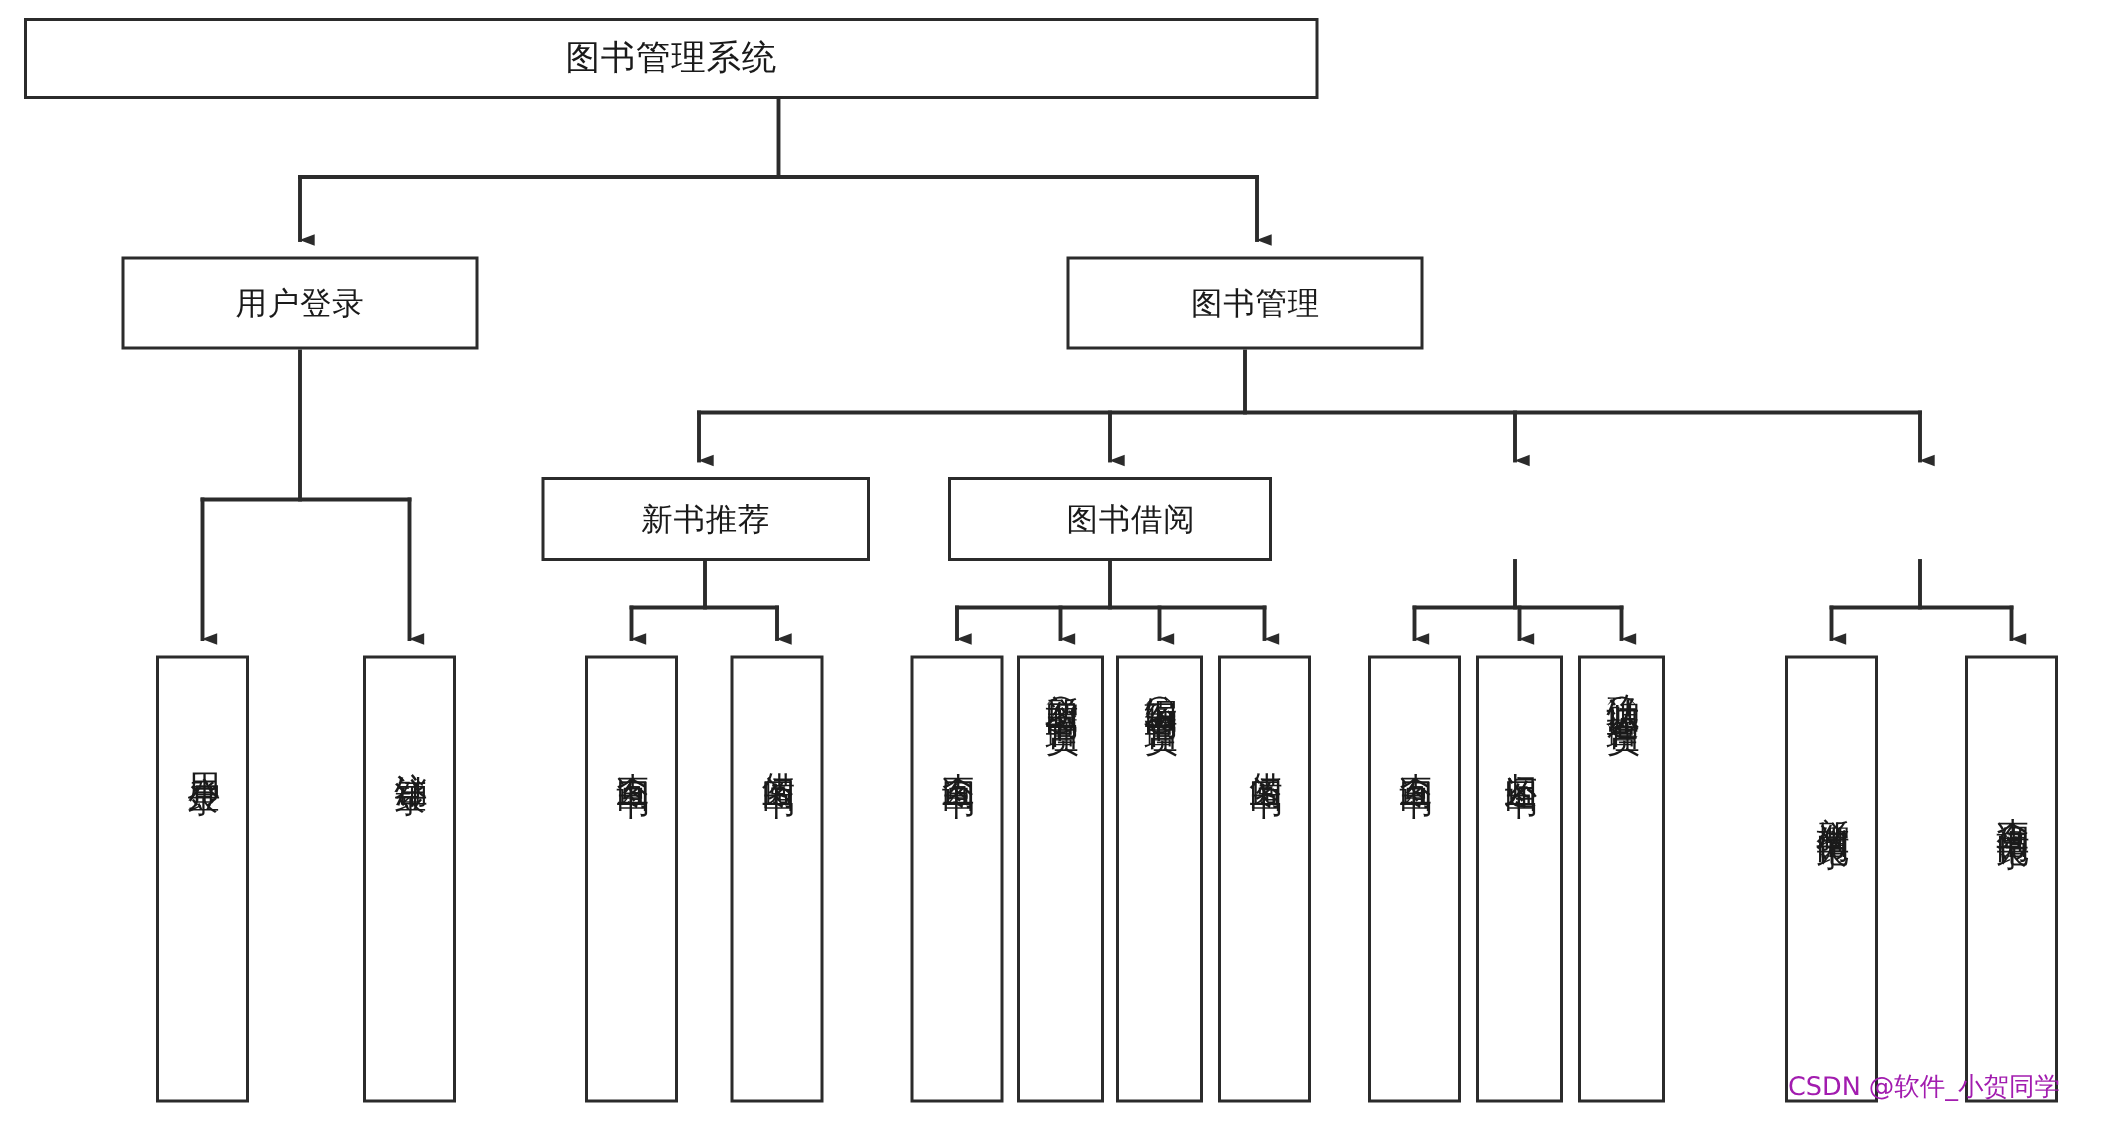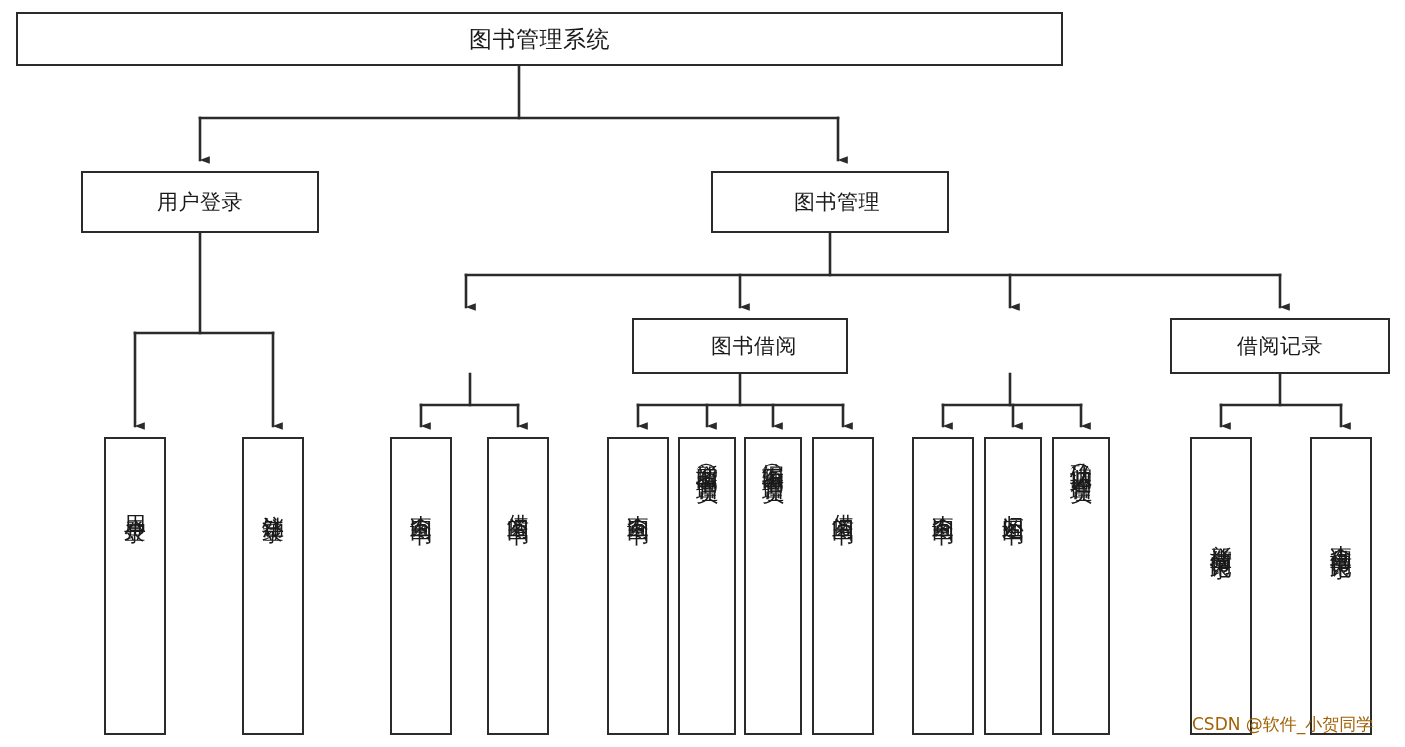--- a/index.html
+++ b/index.html
@@ -64,21 +64,21 @@
     margin-top: 82px;
   }
   .node.root .node-label {
     font-size: 23px;
   }
   #watermark {
     position: absolute;
     left: 1192px;
     top: 713px;
     font-size: 17px;
-    color: #a16207;
+    color: #a21caf;
     white-space: nowrap;
     font-family: "DejaVu Sans", "Liberation Sans", sans-serif;
     pointer-events: none;
   }
 </style>
 </head>
 <body>
 
 <div id="diagram-root">
 
@@ -125,36 +125,36 @@
       <path d="M1013,405 L1013,426" marker-end="url(#arrowhead)"></path>
       <path d="M1081,405 L1081,426" marker-end="url(#arrowhead)"></path>
 
       <path d="M1280,374 L1280,405"></path>
       <path d="M1221,405 L1341,405"></path>
       <path d="M1221,405 L1221,426" marker-end="url(#arrowhead)"></path>
       <path d="M1341,405 L1341,426" marker-end="url(#arrowhead)"></path>
     </g>
   </svg>
 
-  <div class="node horizontal root" style="left:16px; top:12px; width:1047px; height:54px;">
+  <div class="node horizontal root" style="left:16px; top:12px; width:863px; height:54px;">
     <span class="node-label">图书管理系统</span>
   </div>
 
   <div class="node horizontal" style="left:81px; top:171px; width:238px; height:62px;">
     <span class="node-label">用户登录</span>
   </div>
   <div class="node horizontal" style="left:711px; top:171px; width:238px; height:62px;padding-left:14px;">
     <span class="node-label">图书管理</span>
   </div>
 
+  <div class="node horizontal" style="left:361px; top:318px; width:219px; height:56px;">
+    <span class="node-label">新书推荐</span>
+  </div>
   <div class="node horizontal" style="left:632px; top:318px; width:216px; height:56px;padding-left:28px;">
     <span class="node-label">图书借阅</span>
-  </div>
-  <div class="node horizontal" style="left:1170px; top:318px; width:220px; height:56px;">
-    <span class="node-label">借阅记录</span>
   </div>
 
   <div class="node vertical mid" style="left:104px; top:437px; width:62px; height:298px;">
     <span class="node-label">用户登录</span>
   </div>
   <div class="node vertical mid" style="left:242px; top:437px; width:62px; height:298px;">
     <span class="node-label">注销登录</span>
   </div>
   <div class="node vertical mid" style="left:390px; top:437px; width:62px; height:298px;">
     <span class="node-label">查询图书</span>

